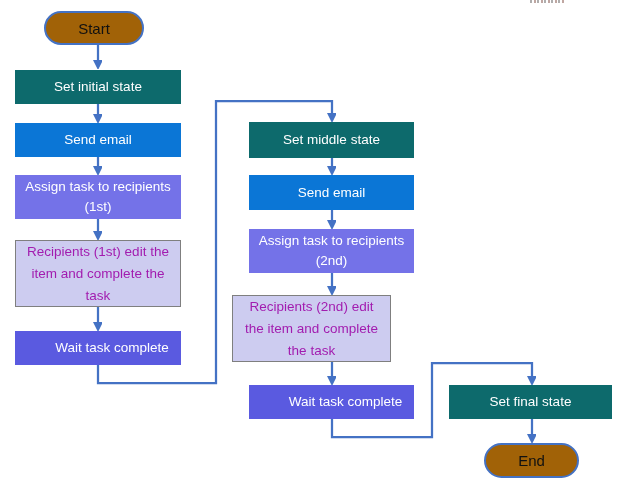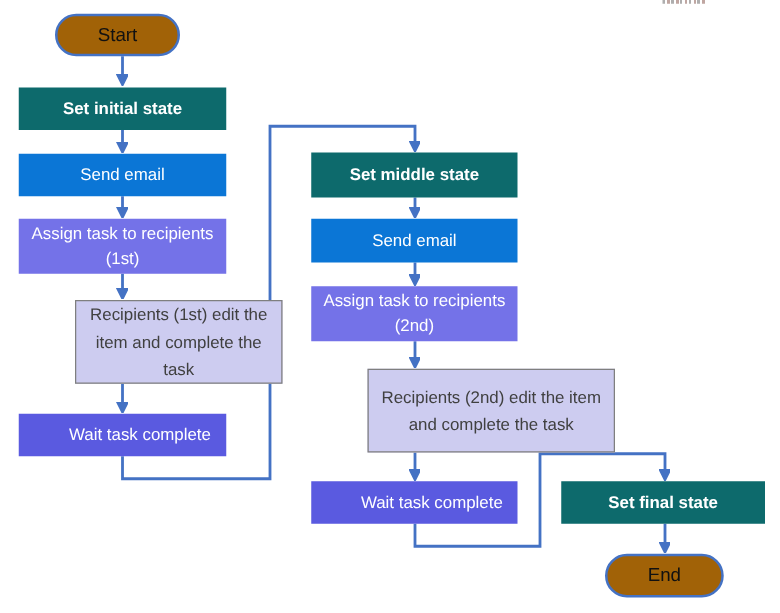--- a/index.html
+++ b/index.html
@@ -19,31 +19,30 @@
     display:flex;align-items:center;justify-content:center;
     text-align:center;
     box-sizing:border-box;
   }
   .process{
     color:#ffffff;
     font-size:13.5px;
     line-height:20px;
     padding:0 8px;
   }
-  .teal{background:var(--teal,#0d6a6c);font-weight:bold;}
+  .teal{background:var(--teal,#0d6a6c);}
   .blue{background:var(--blue,#0b76d6);}
   .purple{background:var(--purple,#7472e8);}
   .purple-dark{background:var(--purple_dark,#5a5ae0);padding-left:36px;}
   .lavender{
     background:var(--lavender,#cdccf0);
     border:1px solid var(--lavender_border,#7f7f7f);
-    color:#404040;
+    color:#a21caf;
     font-size:13.5px;
     line-height:22px;
-    margin-left:45px;
   }
   .terminator{
     background:#a16207;
     border:2.5px solid var(--connector,#4472c4);
     border-radius:18px;
     color:#111111;
     font-size:15px;
   }
   .clipped-artifact{
     position:absolute;
@@ -89,21 +88,21 @@
   <div class="node process lavender" style="left:15px;top:240px;width:166px;height:67px">Recipients (1st) edit the item and complete the task</div>
 
   <div class="node process purple-dark" style="left:15px;top:331px;width:166px;height:34px">Wait task complete</div>
 
   <div class="node process teal" style="left:249px;top:122px;width:165px;height:36px">Set middle state</div>
 
   <div class="node process blue" style="left:249px;top:175px;width:165px;height:35px">Send email</div>
 
   <div class="node process purple" style="left:249px;top:229px;width:165px;height:44px">Assign task to recipients (2nd)</div>
 
-  <div class="node process lavender" style="left:249px;top:295px;width:198px;height:67px">Recipients (2nd) edit the item and complete the task</div>
+  <div class="node process lavender" style="left:232px;top:295px;width:159px;height:67px">Recipients (2nd) edit the item and complete the task</div>
 
   <div class="node process purple-dark" style="left:249px;top:385px;width:165px;height:34px">Wait task complete</div>
 
   <div class="node process teal" style="left:449px;top:385px;width:163px;height:34px">Set final state</div>
 
   <div class="node terminator" style="left:484px;top:443px;width:95px;height:35px">End</div>
 
   <div class="clipped-artifact"></div>
 </div>
 

